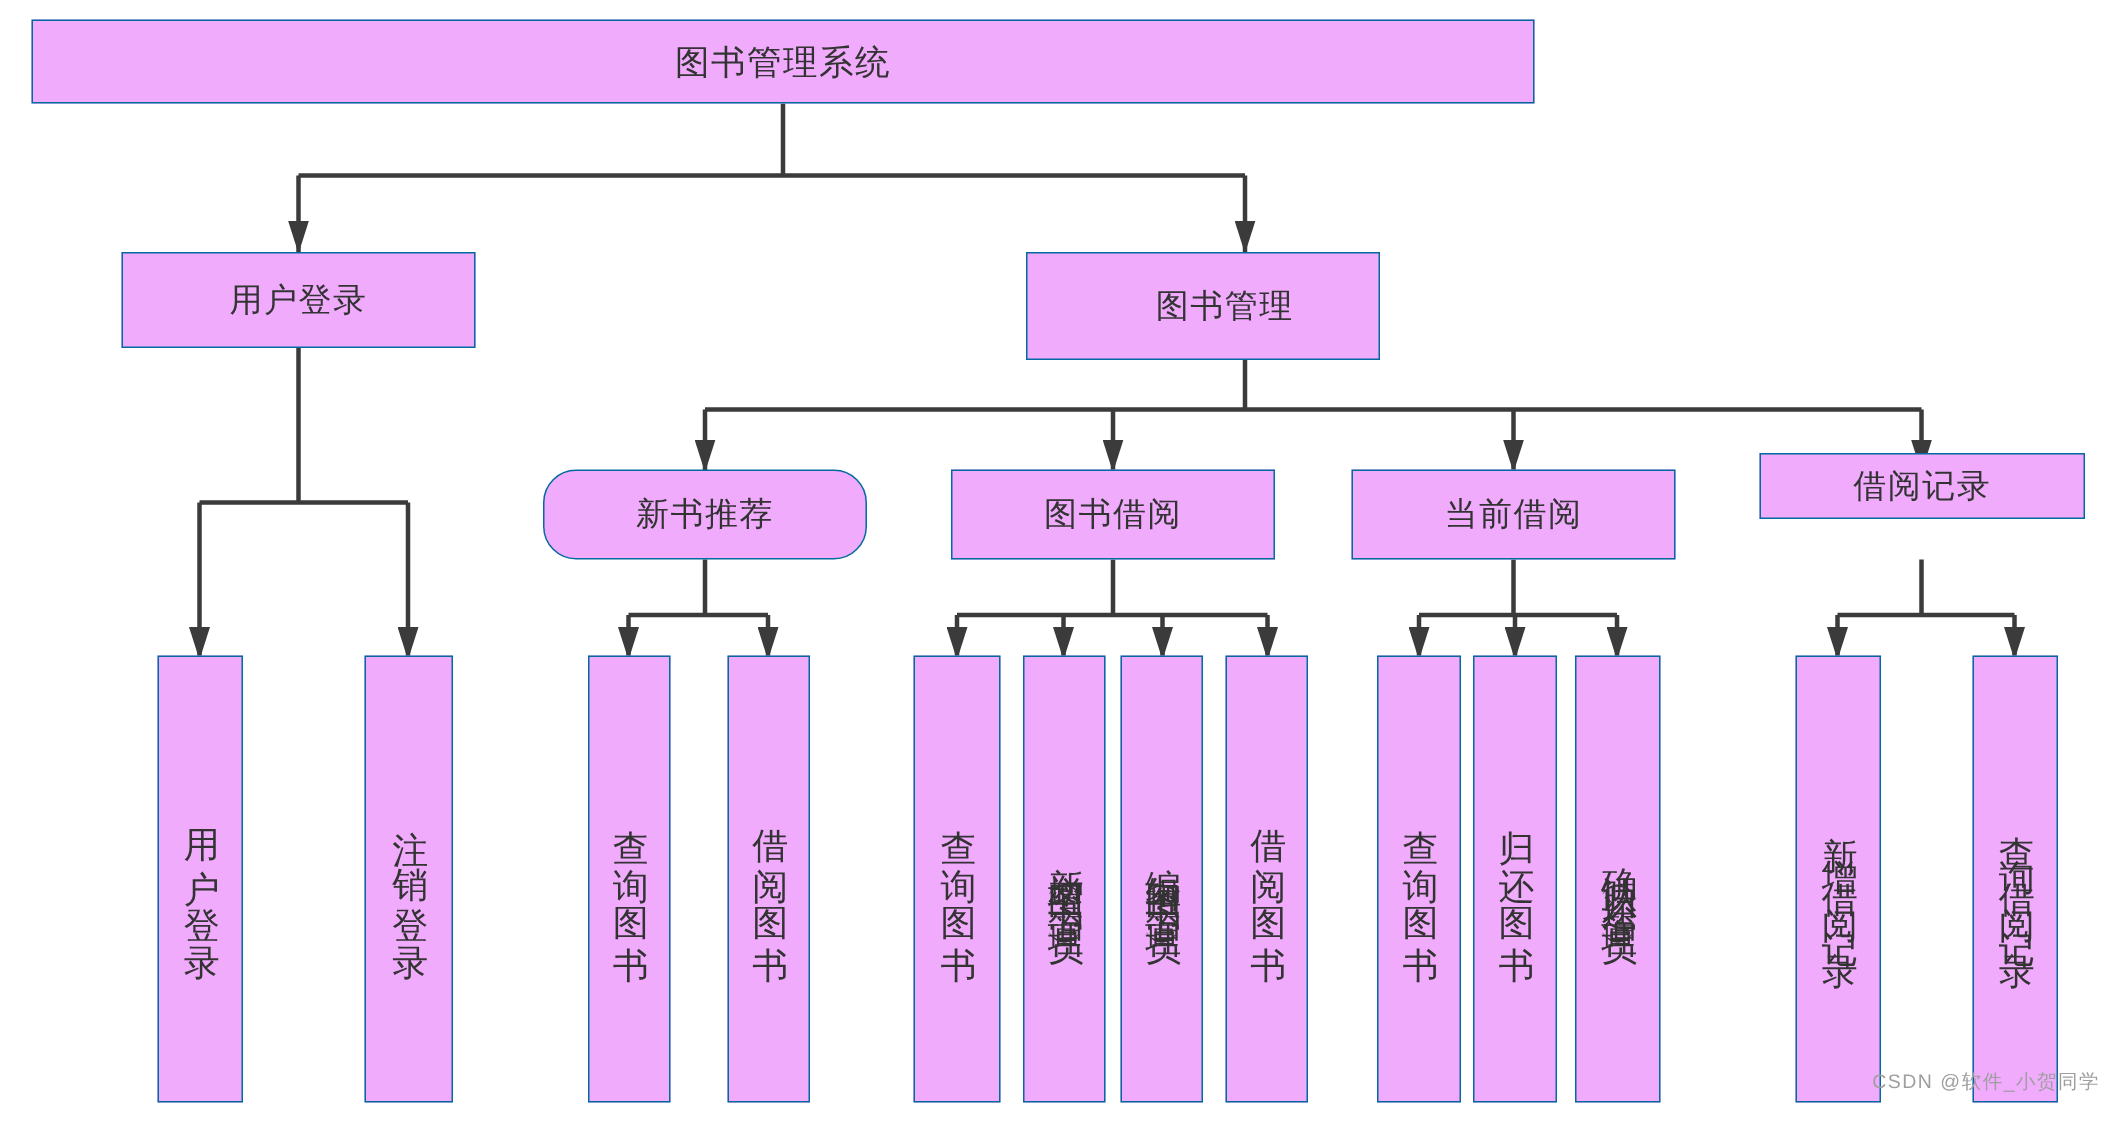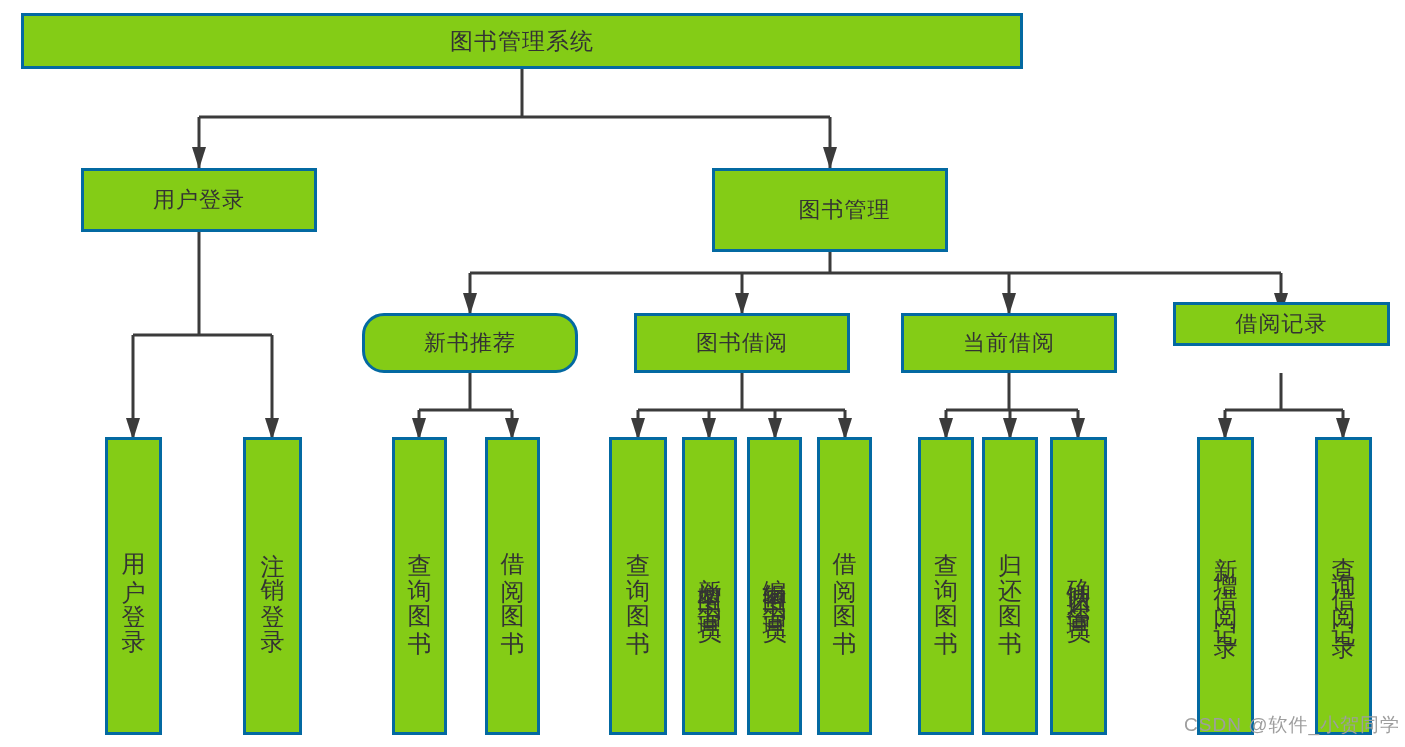--- a/index.html
+++ b/index.html
@@ -8,22 +8,22 @@
     width: 1405px;
     height: 747px;
     background: #ffffff;
     font-family: "Liberation Sans", sans-serif;
     overflow: hidden;
   }
   #wires { position: absolute; left: 0; top: 0; width: 1405px; height: 747px; }
   .node {
     position: absolute;
     box-sizing: border-box;
-    background: #84cc16;
-    border: 3px solid #0369a1;
+    background: #f0abfc;
+    border: 1px solid #0369a1;
     color: #333333;
     display: flex;
     align-items: center;
     justify-content: center;
     text-align: center;
     letter-spacing: 1px;
     z-index: 2;
   }
   .h-node { font-size: 22px; }
   .root-node { font-size: 23px; }
@@ -33,21 +33,21 @@
     line-height: 1;
     white-space: nowrap;
   }
   .ls4 span { letter-spacing: 26px; }
   .ls6 span { letter-spacing: 16px; }
   .ls9 span { letter-spacing: 6px; }
   .watermark {
     position: absolute;
     top: 712px;
     right: 5px;
-    font-size: 19px;
+    font-size: 13px;
     color: #9e9e9e;
     letter-spacing: 1px;
     z-index: 5;
     white-space: nowrap;
   }
 </style>
 </head>
 <body>
 
 <div id="stage">
@@ -91,21 +91,21 @@
 
       <path d="M1281 373 V410 M1225 410 H1343"></path>
       <path d="M1225 410 V440" marker-end="url(#arrow)"></path>
       <path d="M1343 410 V440" marker-end="url(#arrow)"></path>
     </g>
   </svg>
 
   <div class="node root-node" style="left:21px; top:13px; width:1002px; height:56px;">图书管理系统</div>
 
   <div class="node h-node" style="left:81px; top:168px; width:236px; height:64px;">用户登录</div>
-  <div class="node h-node" style="left:712px; top:168px; width:236px; height:84px;padding-left:29px;">图书管理</div>
+  <div class="node h-node" style="left:684px; top:168px; width:236px; height:72px;padding-left:29px;">图书管理</div>
 
   <div class="node h-node" style="left:362px; top:313px; width:216px; height:60px;border-radius:22px;">新书推荐</div>
   <div class="node h-node" style="left:901px; top:313px; width:216px; height:60px;">当前借阅</div>
   <div class="node h-node" style="left:634px; top:313px; width:216px; height:60px;">图书借阅</div>
   <div class="node h-node" style="left:1173px; top:302px; width:217px; height:44px;">借阅记录</div>
 
   <div class="node v-node ls4" style="left:105px; top:437px; width:57px; height:298px;">
     <span>用户登录</span>
   </div>
   <div class="node v-node ls4" style="left:243px; top:437px; width:59px; height:298px;">

